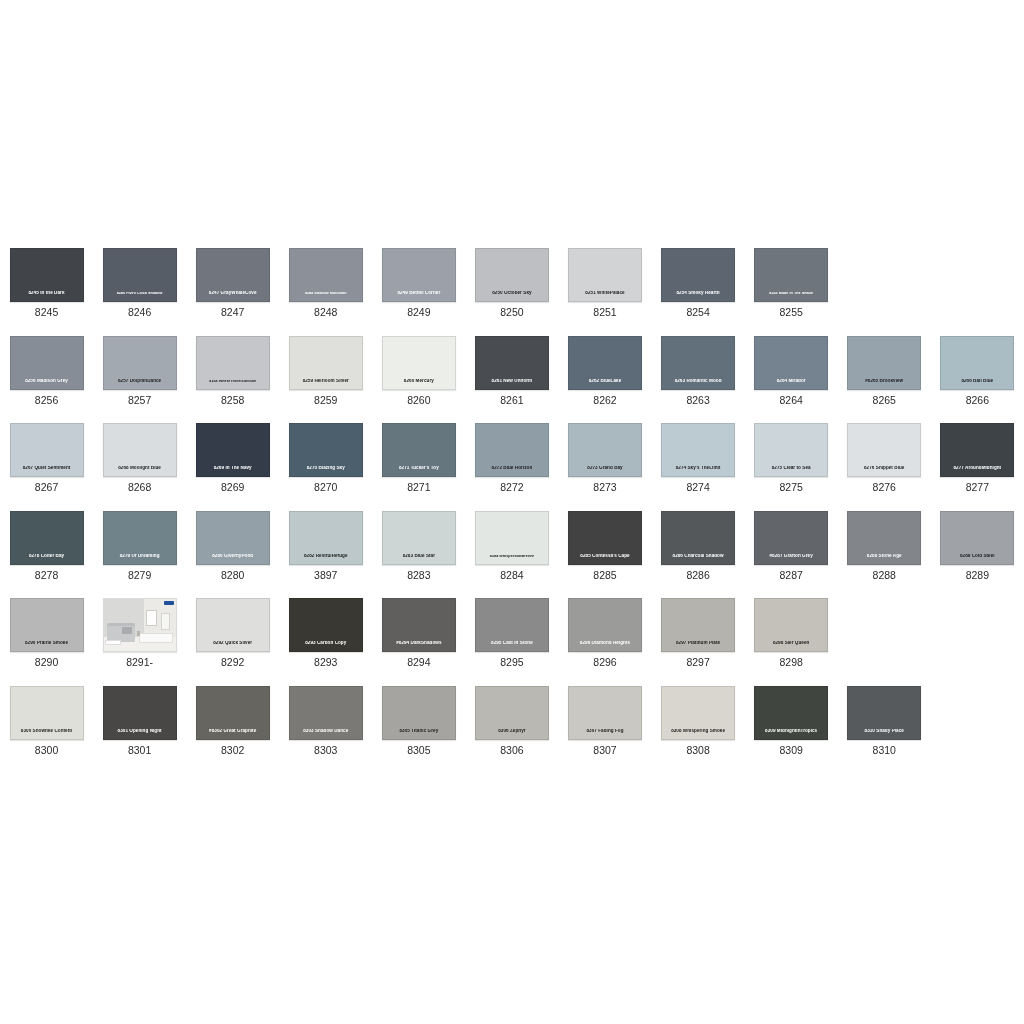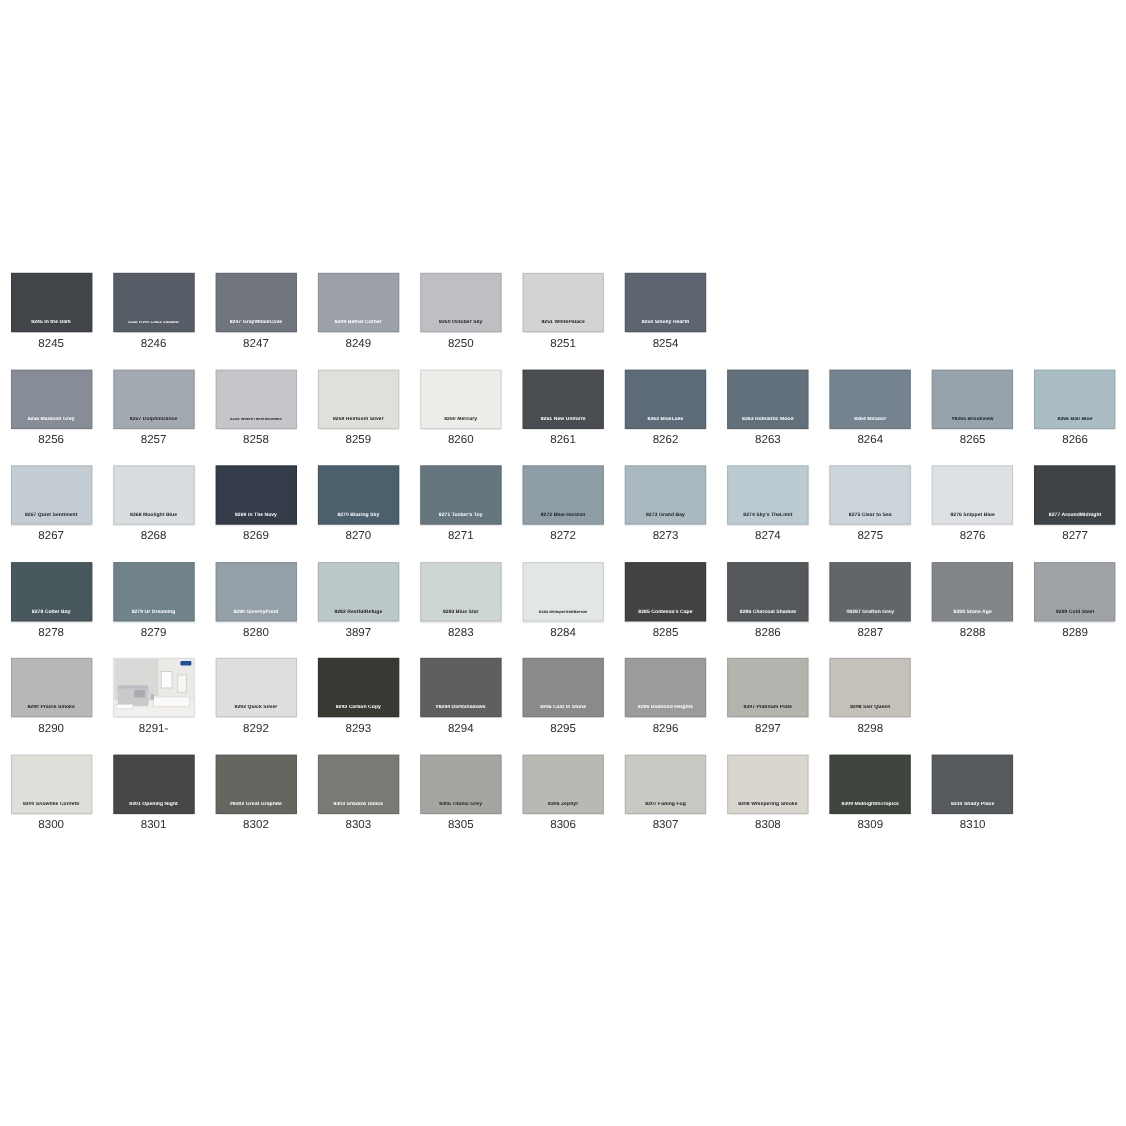--- a/index.html
+++ b/index.html
@@ -163,20 +163,26 @@
         </div>
         <div class="caption">8246</div>
       </div>
       <div class="swatch-cell">
         <div class="chip" style="background: rgb(112, 117, 126);">
           <div class="chip-label light-text">8247 GrayWhaleCove</div>
         </div>
         <div class="caption">8247</div>
       </div>
       <div class="swatch-cell">
+        <div class="chip" style="background: rgb(140, 144, 153);">
+          <div class="chip-label light-text tiny">8248 Shadow Mountain</div>
+        </div>
+        <div class="caption">8248</div>
+      </div>
+      <div class="swatch-cell">
         <div class="chip" style="background: rgb(156, 161, 169);">
           <div class="chip-label light-text">8249 Bethel Corner</div>
         </div>
         <div class="caption">8249</div>
       </div>
       <div class="swatch-cell">
         <div class="chip" style="background: rgb(189, 191, 194);">
           <div class="chip-label dark-text">8250 October Sky</div>
         </div>
         <div class="caption">8250</div>
@@ -185,20 +191,26 @@
         <div class="chip" style="background: rgb(210, 211, 212);">
           <div class="chip-label dark-text">8251 WhitePalace</div>
         </div>
         <div class="caption">8251</div>
       </div>
       <div class="swatch-cell">
         <div class="chip" style="background: rgb(93, 102, 112);">
           <div class="chip-label light-text">8254 Smoky Hearth</div>
         </div>
         <div class="caption">8254</div>
+      </div>
+      <div class="swatch-cell">
+        <div class="chip" style="background: rgb(110, 117, 125);">
+          <div class="chip-label light-text tiny">8255 Made In The Shade</div>
+        </div>
+        <div class="caption">8255</div>
       </div>
     </div>
     <div class="swatch-row">
       <div class="swatch-cell">
         <div class="chip" style="background: rgb(134, 141, 150);">
           <div class="chip-label light-text">8256 Madison Grey</div>
         </div>
         <div class="caption">8256</div>
       </div>
       <div class="swatch-cell">

